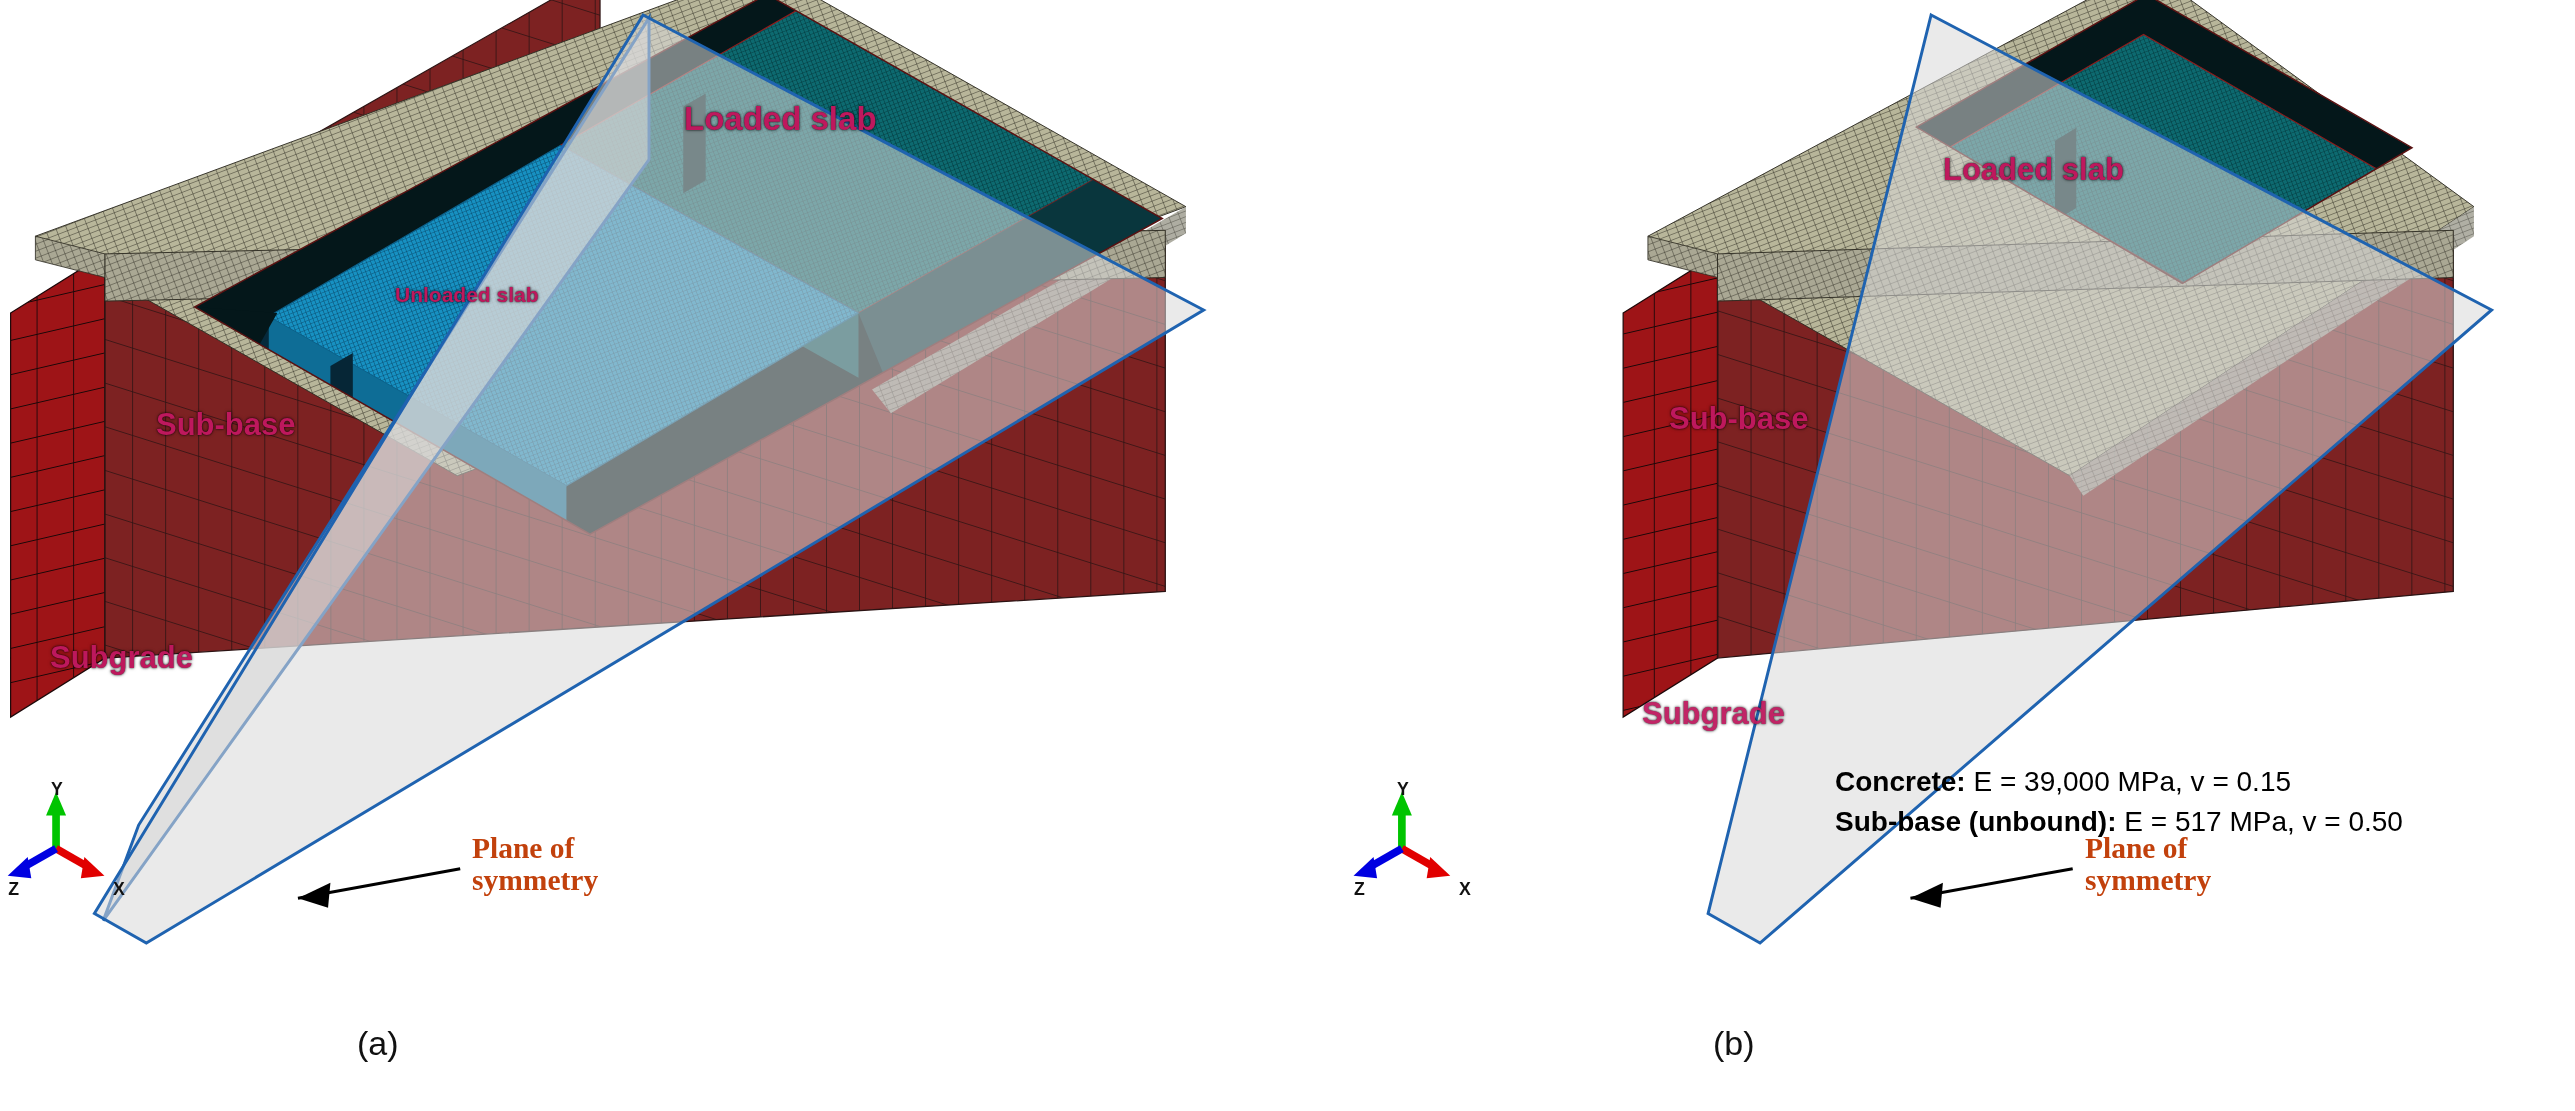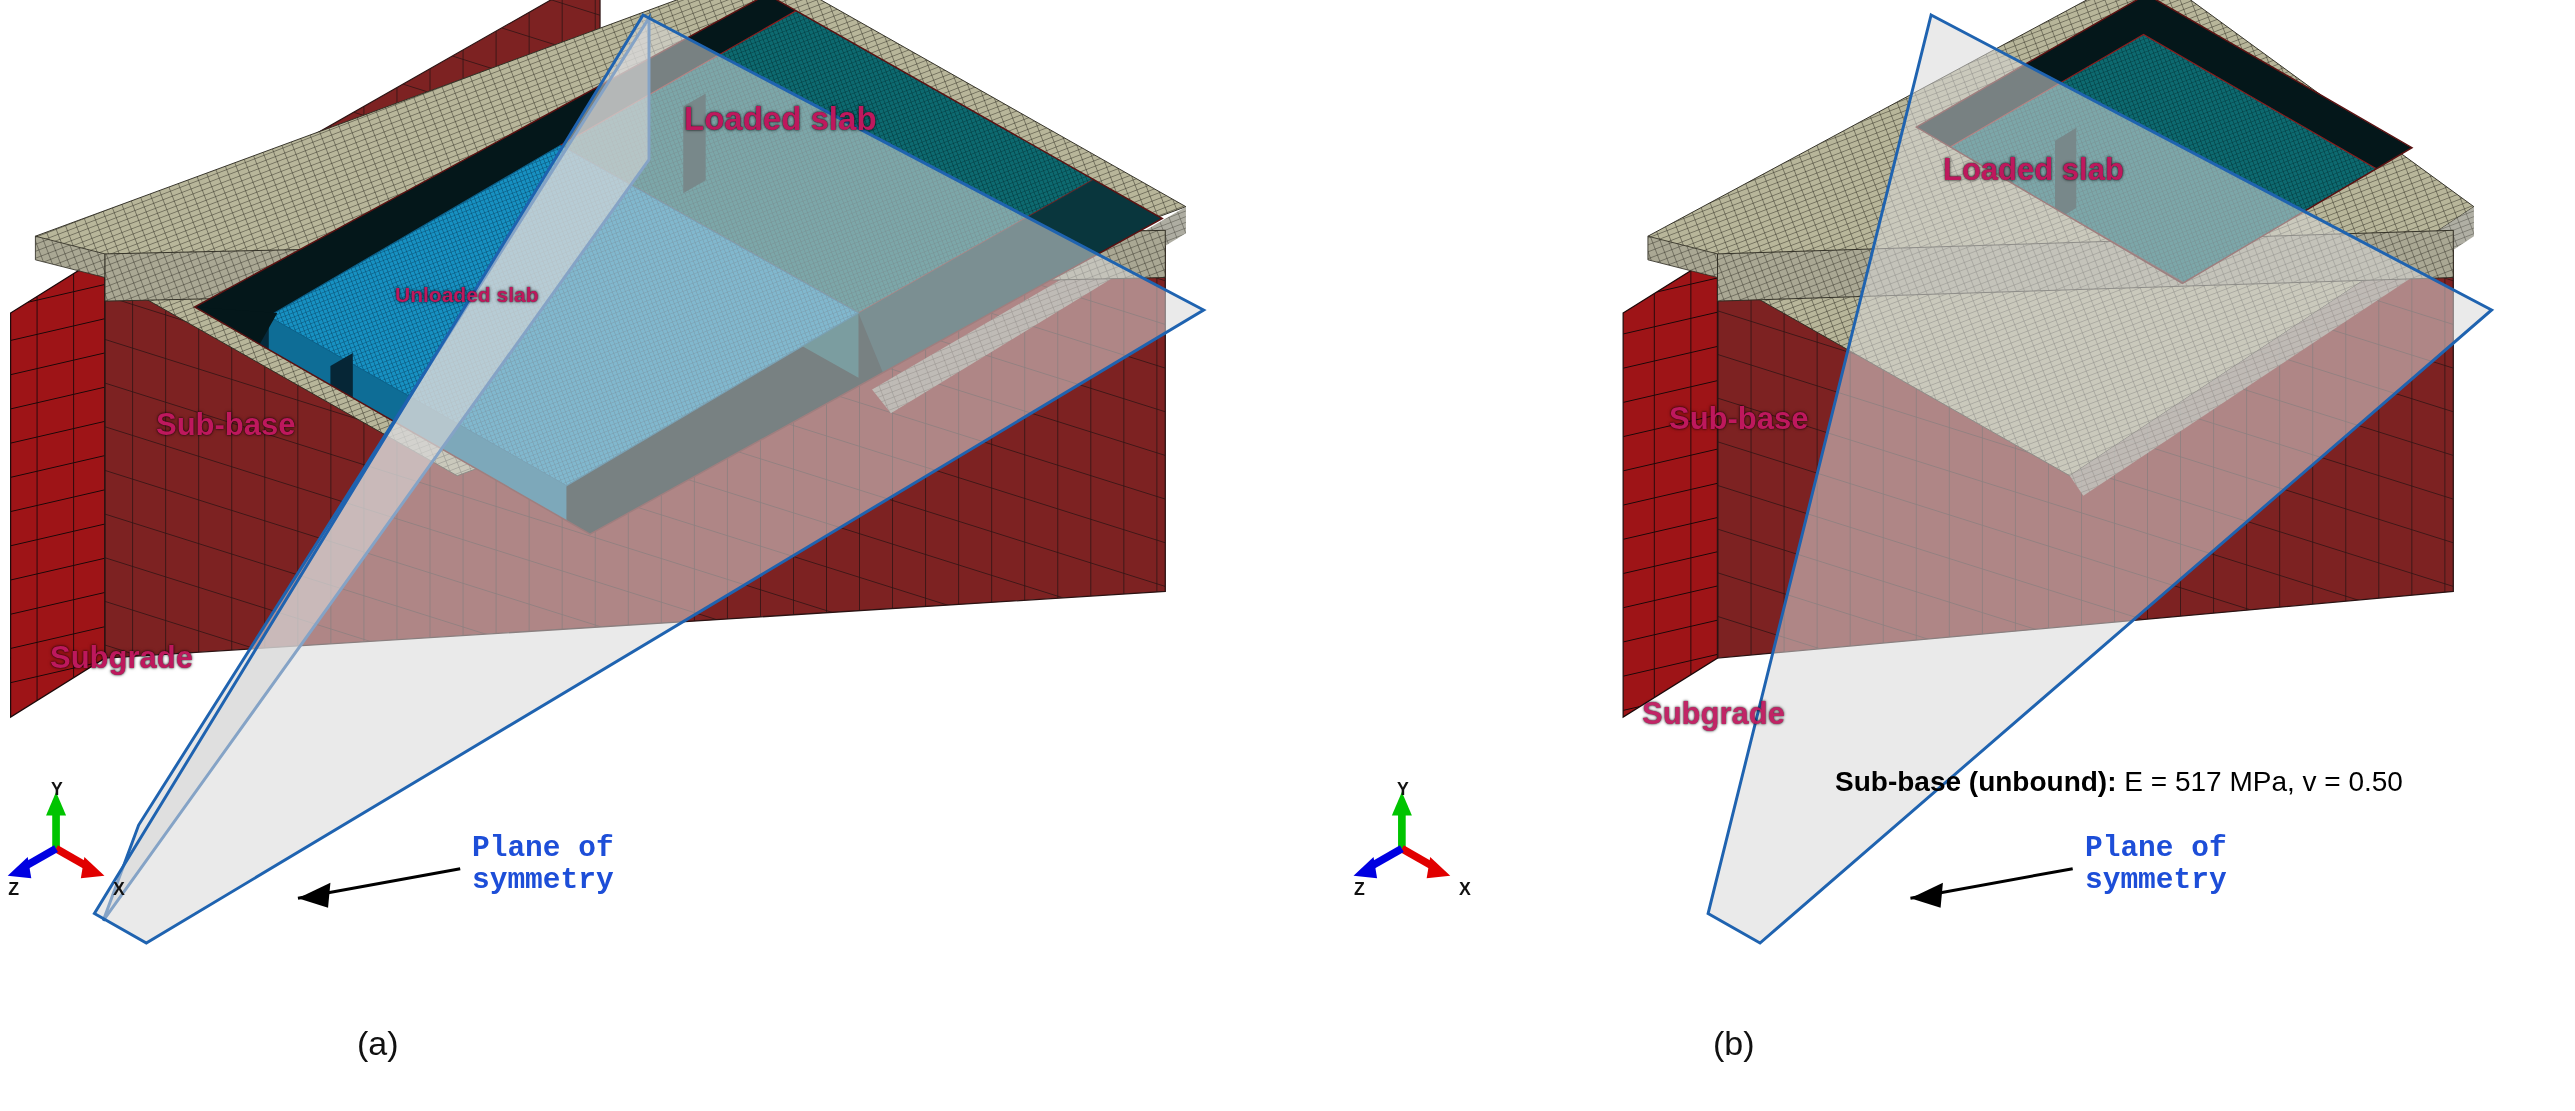--- a/index.html
+++ b/index.html
@@ -9,22 +9,22 @@
   #panel-a{left:0;width:1288px;}
   #panel-b{left:1288px;width:1288px;}
   svg{display:block;}
   .mesh-label{
     position:absolute;color:#be185d;font-weight:bold;
     font-family:"Liberation Sans",sans-serif;
     text-shadow:0 0 3.5px rgba(0,0,0,.55),0 0 1.8px rgba(0,0,0,.75);
     white-space:nowrap;pointer-events:none;
   }
   .callout{
-    position:absolute;color:#1d4ed8;font-weight:bold;line-height:1.08;
-    font-family:Liberation Mono, monospace;white-space:nowrap;
+    position:absolute;color:#c2410c;font-weight:bold;line-height:1.08;
+    font-family:Liberation Serif, serif;white-space:nowrap;
   }
   .panel-caption{
     position:absolute;color:#111;font-size:34px;font-weight:400;
     font-family:"Liberation Sans",sans-serif;
   }
   .axis-letter{
     position:absolute;color:#111;font-size:17.7px;font-weight:bold;
     font-family:"Liberation Sans",sans-serif;
   }
   #props{
@@ -235,17 +235,21 @@
 
   <span class="axis-letter" style="left:109px;top:779px;">Y</span>
   <span class="axis-letter" style="left:171px;top:879px;">X</span>
   <span class="axis-letter" style="left:66px;top:879px;">Z</span>
 
   <div class="panel-caption" style="left:425px;top:1024px;">(b)</div>
 </div>
 
 <div id="props">
   <div class="row">
+    <span class="k">Concrete:</span>
+    <span class="v">E = 39,000 MPa, v = 0.15</span>
+  </div>
+  <div class="row">
     <span class="k">Sub-base (unbound):</span>
     <span class="v">E = 517 MPa, v = 0.50</span>
   </div>
 </div>
 
 
 </body></html>

